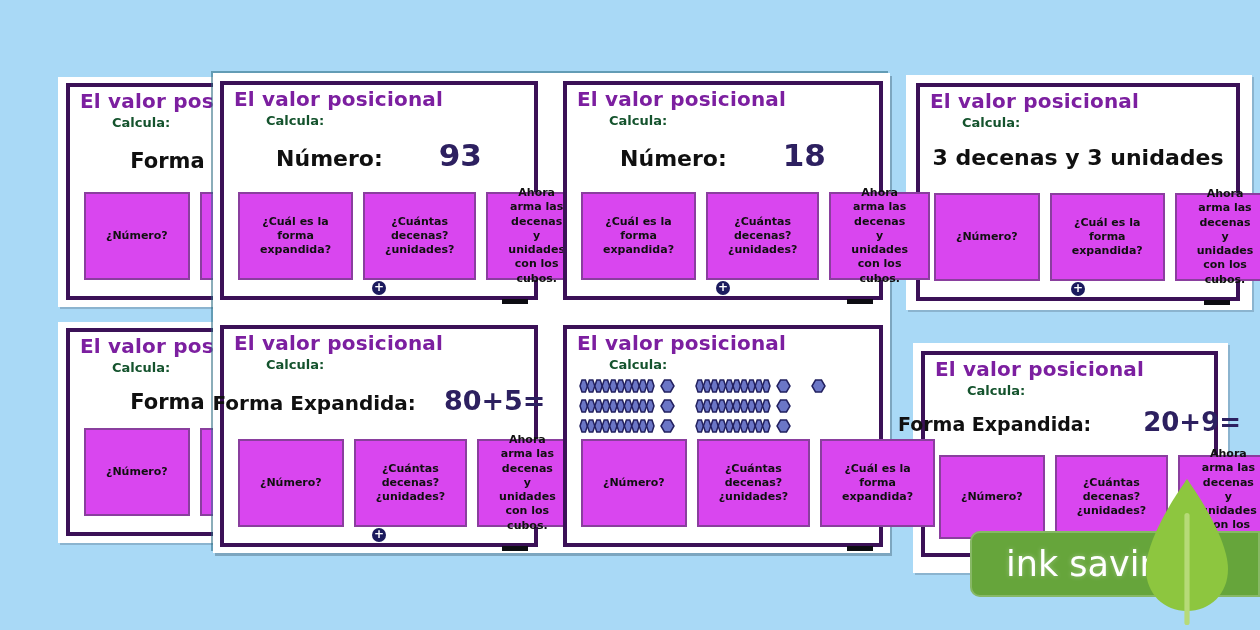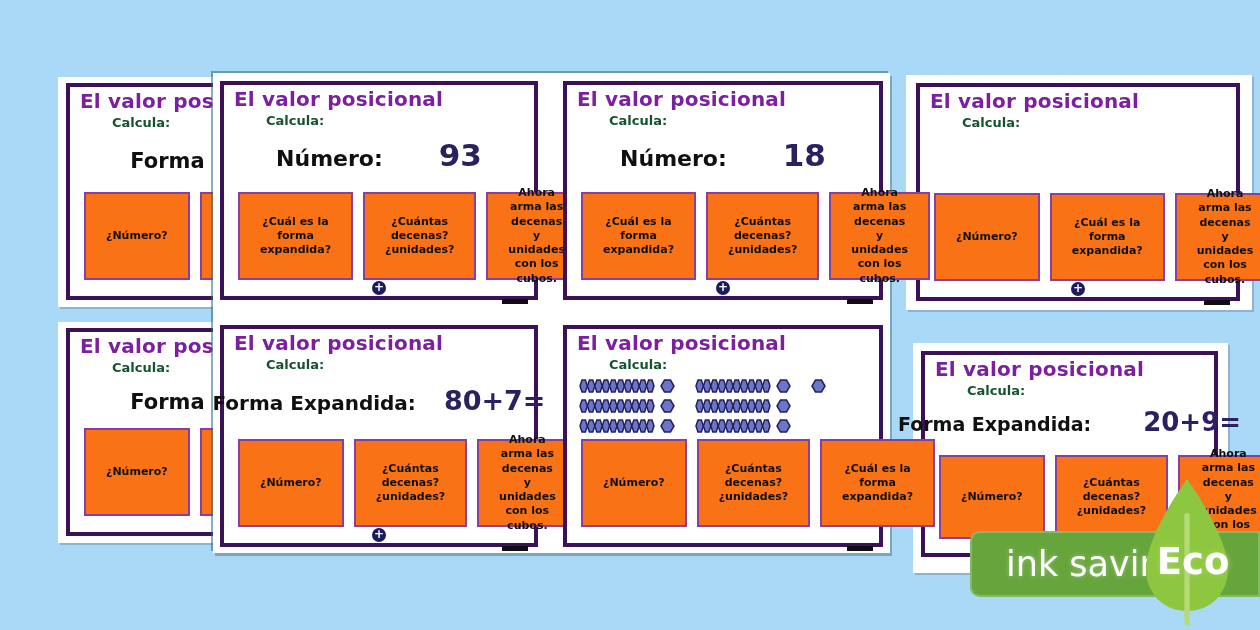--- a/index.html
+++ b/index.html
@@ -10,21 +10,21 @@
   #sheet-middle{position:absolute;left:213px;top:73px;width:677px;height:480px;background:#fff;z-index:2;
     box-shadow:-2px -2px 0 rgba(42,106,128,.55), 2px 3px 0 rgba(60,90,110,.40);}
 
   .frame{position:absolute;border:4px solid var(--card_border,#3b1157);background:#fff;box-sizing:border-box;}
   .card-title{position:absolute;left:10px;top:2px;font-size:20px;font-weight:bold;color:var(--title,#7c1fa0);white-space:nowrap;letter-spacing:.2px;}
   .card-sub{position:absolute;left:42px;top:28px;font-size:13px;font-weight:bold;color:#14532d;}
   .prompt{position:absolute;left:8px;right:8px;display:flex;justify-content:center;align-items:baseline;}
   .prompt-label{font-weight:bold;color:#101010;white-space:nowrap;}
   .prompt-value{font-weight:bold;color:var(--value,#2d2060);white-space:nowrap;}
   .boxes{position:absolute;left:14px;right:14px;bottom:16px;height:88px;display:flex;gap:10px;}
-  .qbox{flex:1;border:2px solid var(--box_border,#8a3f9e);background:#f97316;display:flex;align-items:center;justify-content:center;
+  .qbox{flex:1;border:2px solid var(--box_border,#8a3f9e);background:#d946ef;display:flex;align-items:center;justify-content:center;
     text-align:center;font-size:11px;font-weight:bold;color:#101010;line-height:1.3;padding:20px;box-sizing:border-box;}
   .plus{position:absolute;left:50%;bottom:1px;transform:translateX(-50%);width:14px;height:14px;border-radius:50%;
     background:var(--navy,#1c1b5e);color:#fff;font-size:12px;line-height:13px;text-align:center;font-weight:bold;cursor:pointer;}
   .corner{position:absolute;right:6px;bottom:-8px;width:26px;height:5px;background:#0d0d12;}
 
   
   #cubes{position:absolute;left:12px;top:50px;right:8px;height:68px;display:flex;gap:20px;align-items:flex-start;}
   .block-group{display:flex;gap:5px;align-items:flex-start;}
   .rod-col,.unit-col{display:flex;flex-direction:column;gap:6px;}
   .rod-col svg,.unit-col svg{display:block;}
@@ -105,21 +105,21 @@
       </div>
       <div class="plus">+</div>
       <div class="corner"></div>
     </div>
 
     <div class="frame" style="left:7px;top:252px;width:318px;height:222px;">
       <div class="card-title">El valor posicional</div>
       <div class="card-sub">Calcula:</div>
       <div class="prompt" style="top:56px;gap:28px;">
         <span class="prompt-label" style="font-size:20px;">Forma Expandida:</span>
-        <span class="prompt-value" style="font-size:27px;">80+7=</span>
+        <span class="prompt-value" style="font-size:27px;">80+5=</span>
       </div>
       <div class="boxes">
         <div class="qbox">¿Número?</div>
         <div class="qbox">¿Cuántas decenas? ¿unidades?</div>
         <div class="qbox">Ahora arma las decenas y unidades con los cubos.</div>
       </div>
       <div class="plus">+</div>
       <div class="corner"></div>
     </div>
 
@@ -241,20 +241,23 @@
         <div class="qbox">¿Cuál es la forma expandida?</div>
       </div>
       <div class="corner"></div>
     </div>
   </div>
 
   <div class="page" style="left:906px;top:75px;width:346px;height:235px;z-index:1;">
     <div class="frame" style="left:10px;top:8px;width:324px;height:218px;">
       <div class="card-title">El valor posicional</div>
       <div class="card-sub">Calcula:</div>
+      <div class="prompt" style="top:58px;">
+        <span class="prompt-label" style="font-size:22px;">3 decenas y 3 unidades</span>
+      </div>
       <div class="boxes">
         <div class="qbox">¿Número?</div>
         <div class="qbox">¿Cuál es la forma expandida?</div>
         <div class="qbox">Ahora arma las decenas y unidades con los cubos.</div>
       </div>
       <div class="plus">+</div>
       <div class="corner"></div>
     </div>
   </div>
 
@@ -275,15 +278,14 @@
     </div>
   </div>
 
   <div id="eco-banner">
     <span id="ink-saving-label">ink saving</span>
   </div>
   <svg id="eco-leaf" width="98" height="150" viewBox="0 0 98 150">
     <path d="M49 2 C49 2 8 58 8 92 C8 117 26 134 49 134 C72 134 90 117 90 92 C90 58 49 2 49 2 Z" fill="#8dc63f"></path>
     <rect x="46.4" y="36" width="5.2" height="112" rx="2.6" fill="#b6da78"></rect>
   </svg>
-  <div id="eco-label">Eco</div>
 
 </div>
 
 </body></html>

